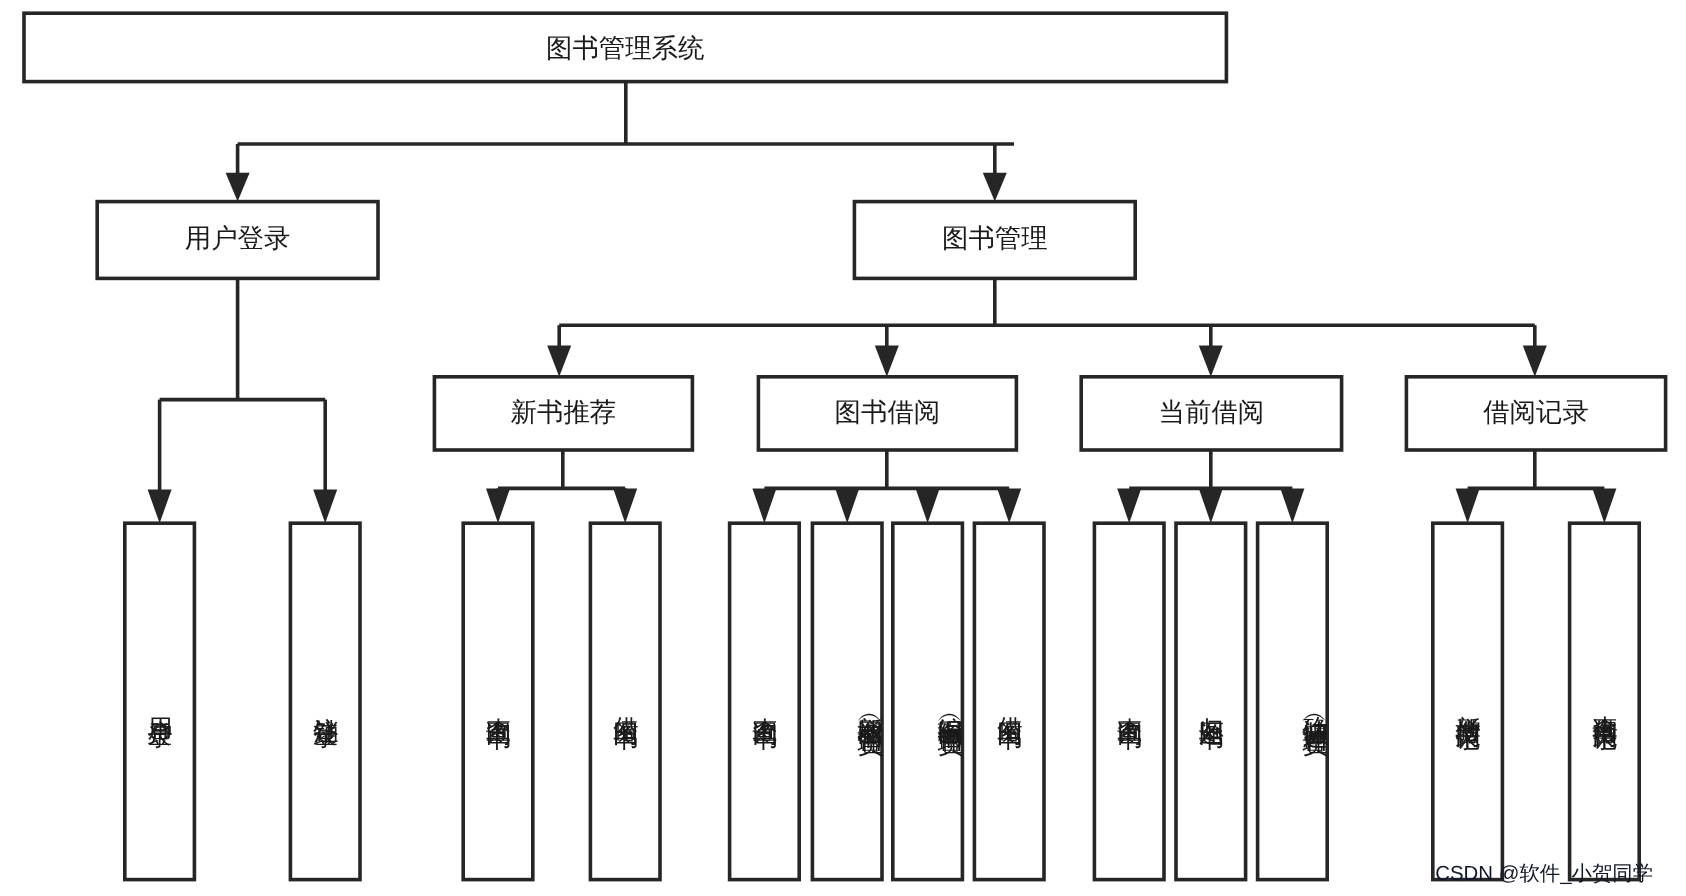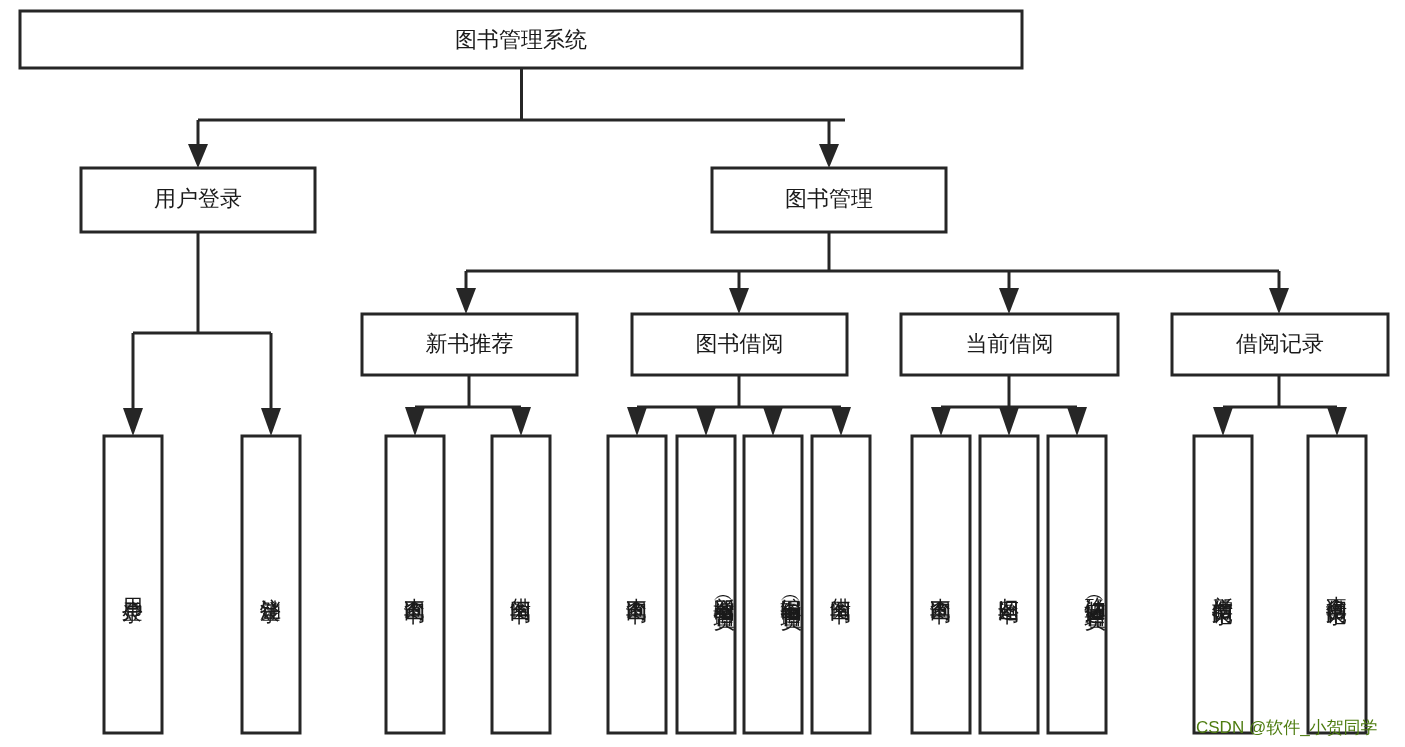--- a/index.html
+++ b/index.html
@@ -62,21 +62,21 @@
     align-items: center;
     justify-content: center;
     white-space: nowrap;
     pointer-events: none;
     user-select: none;
   }
   .watermark {
     position: absolute;
     font-family: "Liberation Sans", "DejaVu Sans", sans-serif;
     font-size: 17px;
-    color: #4d7c0f;
+    color: #0f172a;
     white-space: nowrap;
     user-select: none;
   }
 </style>
 </head>
 <body>
 
 <div id="diagram-root">
 
   <svg id="flow-svg" viewBox="0 0 1405 747">

